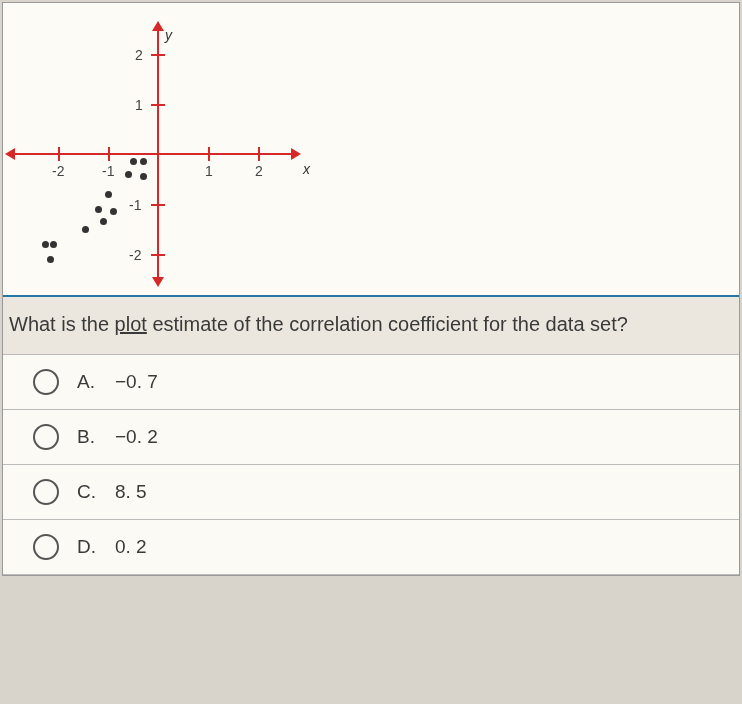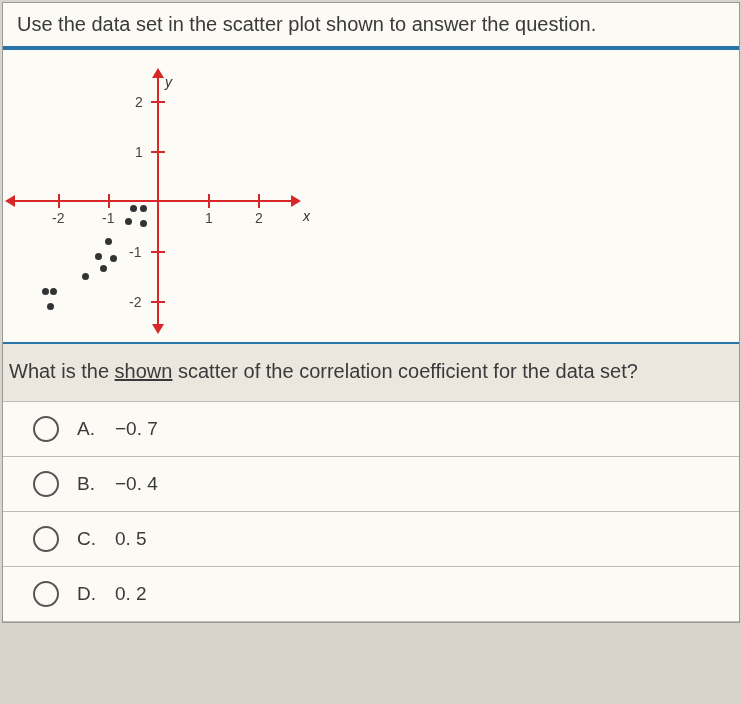--- a/index.html
+++ b/index.html
@@ -130,23 +130,20 @@
       display: flex;
       gap: 14px;
     }
     .opt-letter { min-width: 24px; }
   </style>
 </head>
 <body>
 
 <div class="container">
 
-  <div class="header">
-    <span>Use the data set in the scatter plot shown to answer the question.</span>
-  </div>
 
   <div class="plot-area">
     <div class="scatter">
       <div class="axis-line x-axis"></div>
       <div class="axis-line y-axis"></div>
       <div class="arrow arrow-right"></div>
       <div class="arrow arrow-left"></div>
       <div class="arrow arrow-up"></div>
       <div class="arrow arrow-down"></div>
 
@@ -182,43 +179,43 @@
           <div class="dot" style="left: 86.5px; top: 197px;"></div>
           <div class="dot" style="left: 69px; top: 204.5px;"></div>
           <div class="dot" style="left: 36.5px; top: 219.5px;"></div>
           <div class="dot" style="left: 29px; top: 219.5px;"></div>
           <div class="dot" style="left: 34px; top: 234.5px;"></div>
         </div>
     </div>
   </div>
 
   <div class="question">
-    <span>What is the </span><span class="u">shown</span><span> scatter of the correlation coefficient for the data set?</span>
+    <span>What is the </span><span class="u">plot</span><span> estimate of the correlation coefficient for the data set?</span>
   </div>
 
   <div class="options">
     <div class="option-row">
       <div class="radio"></div>
       <div class="opt-label">
         <span class="opt-letter">A.</span>
         <span>−0. 7</span>
       </div>
     </div>
     <div class="option-row">
       <div class="radio"></div>
       <div class="opt-label">
         <span class="opt-letter">B.</span>
-        <span>−0. 4</span>
+        <span>−0. 2</span>
       </div>
     </div>
     <div class="option-row">
       <div class="radio"></div>
       <div class="opt-label">
         <span class="opt-letter">C.</span>
-        <span>0. 5</span>
+        <span>8. 5</span>
       </div>
     </div>
     <div class="option-row">
       <div class="radio"></div>
       <div class="opt-label">
         <span class="opt-letter">D.</span>
         <span>0. 2</span>
       </div>
     </div>
   </div>

